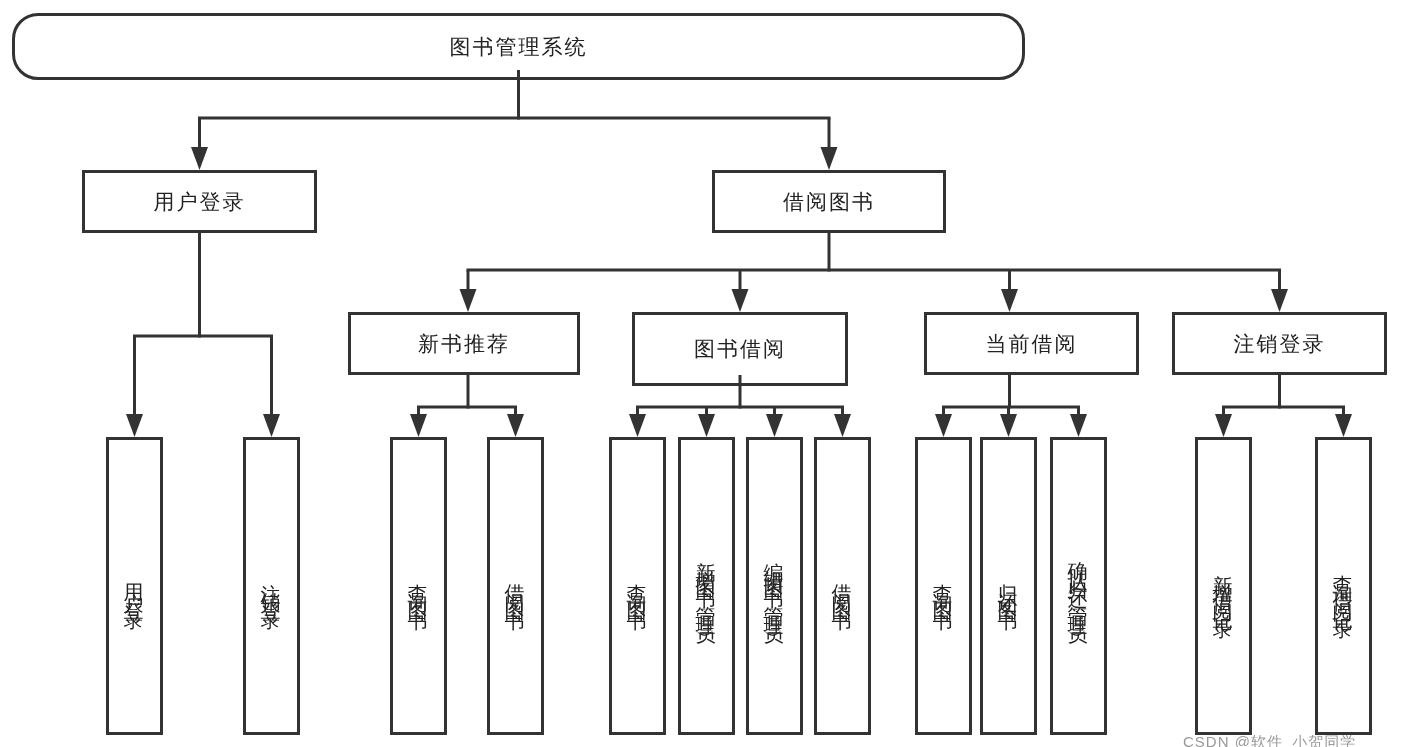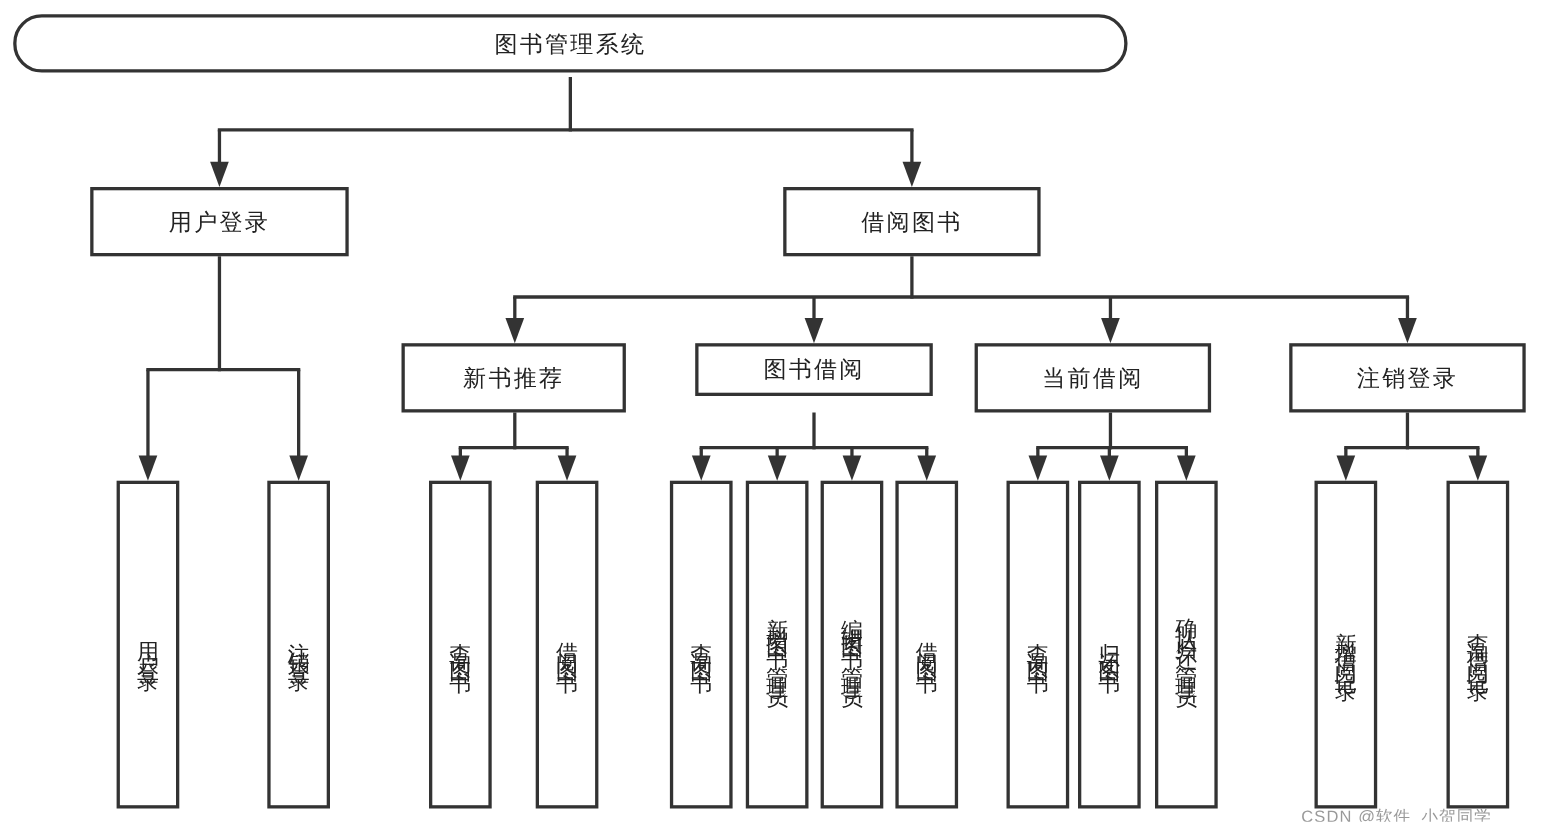--- a/index.html
+++ b/index.html
@@ -26,27 +26,27 @@
   }
   #watermark{
     position:absolute;left:1183px;top:713px;z-index:9;
     font-size:15px;color:rgba(130,130,130,0.82);
     letter-spacing:1px;white-space:nowrap;margin-top:20px;
   }
 </style>
 </head>
 <body>
 
-<div class="node" style="left: 12px; top: 13px; width: 1013px; height: 53px; border-radius: 26px;">图书管理系统</div>
+<div class="node" style="left: 12px; top: 13px; width: 1013px; height: 67px; border-radius: 26px;">图书管理系统</div>
 <div class="node" style="left: 82px; top: 170px; width: 235px; height: 63px;">用户登录</div>
 <div class="node" style="left: 712px; top: 170px; width: 234px; height: 63px;">借阅图书</div>
 
-<div class="node" style="left: 365px; top: 312px; width: 204px; height: 63px;">新书推荐</div>
-<div class="node" style="left: 632px; top: 312px; width: 216px; height: 48px;">图书借阅</div>
-<div class="node" style="left: 886px; top: 312px; width: 215px; height: 63px;">当前借阅</div>
+<div class="node" style="left: 348px; top: 312px; width: 232px; height: 63px;">新书推荐</div>
+<div class="node" style="left: 632px; top: 312px; width: 216px; height: 74px;">图书借阅</div>
+<div class="node" style="left: 924px; top: 312px; width: 215px; height: 63px;">当前借阅</div>
 <div class="node" style="left: 1172px; top: 312px; width: 215px; height: 63px;">注销登录</div>
 
 <div class="node vert" style="left: 106px; top: 437px; width: 57px; height: 298px;">用户登录</div>
 <div class="node vert" style="left: 243px; top: 437px; width: 57px; height: 298px;">注销登录</div>
 <div class="node vert" style="left: 390px; top: 437px; width: 57px; height: 298px;">查询图书</div>
 <div class="node vert" style="left: 487px; top: 437px; width: 57px; height: 298px;">借阅图书</div>
 <div class="node vert" style="left: 609px; top: 437px; width: 57px; height: 298px;">查询图书</div>
 <div class="node vert" style="left: 678px; top: 437px; width: 57px; height: 298px;">新增图书（管理员）</div>
 <div class="node vert" style="left: 746px; top: 437px; width: 57px; height: 298px;">编辑图书（管理员）</div>
 <div class="node vert" style="left: 814px; top: 437px; width: 57px; height: 298px;">借阅图书</div>

